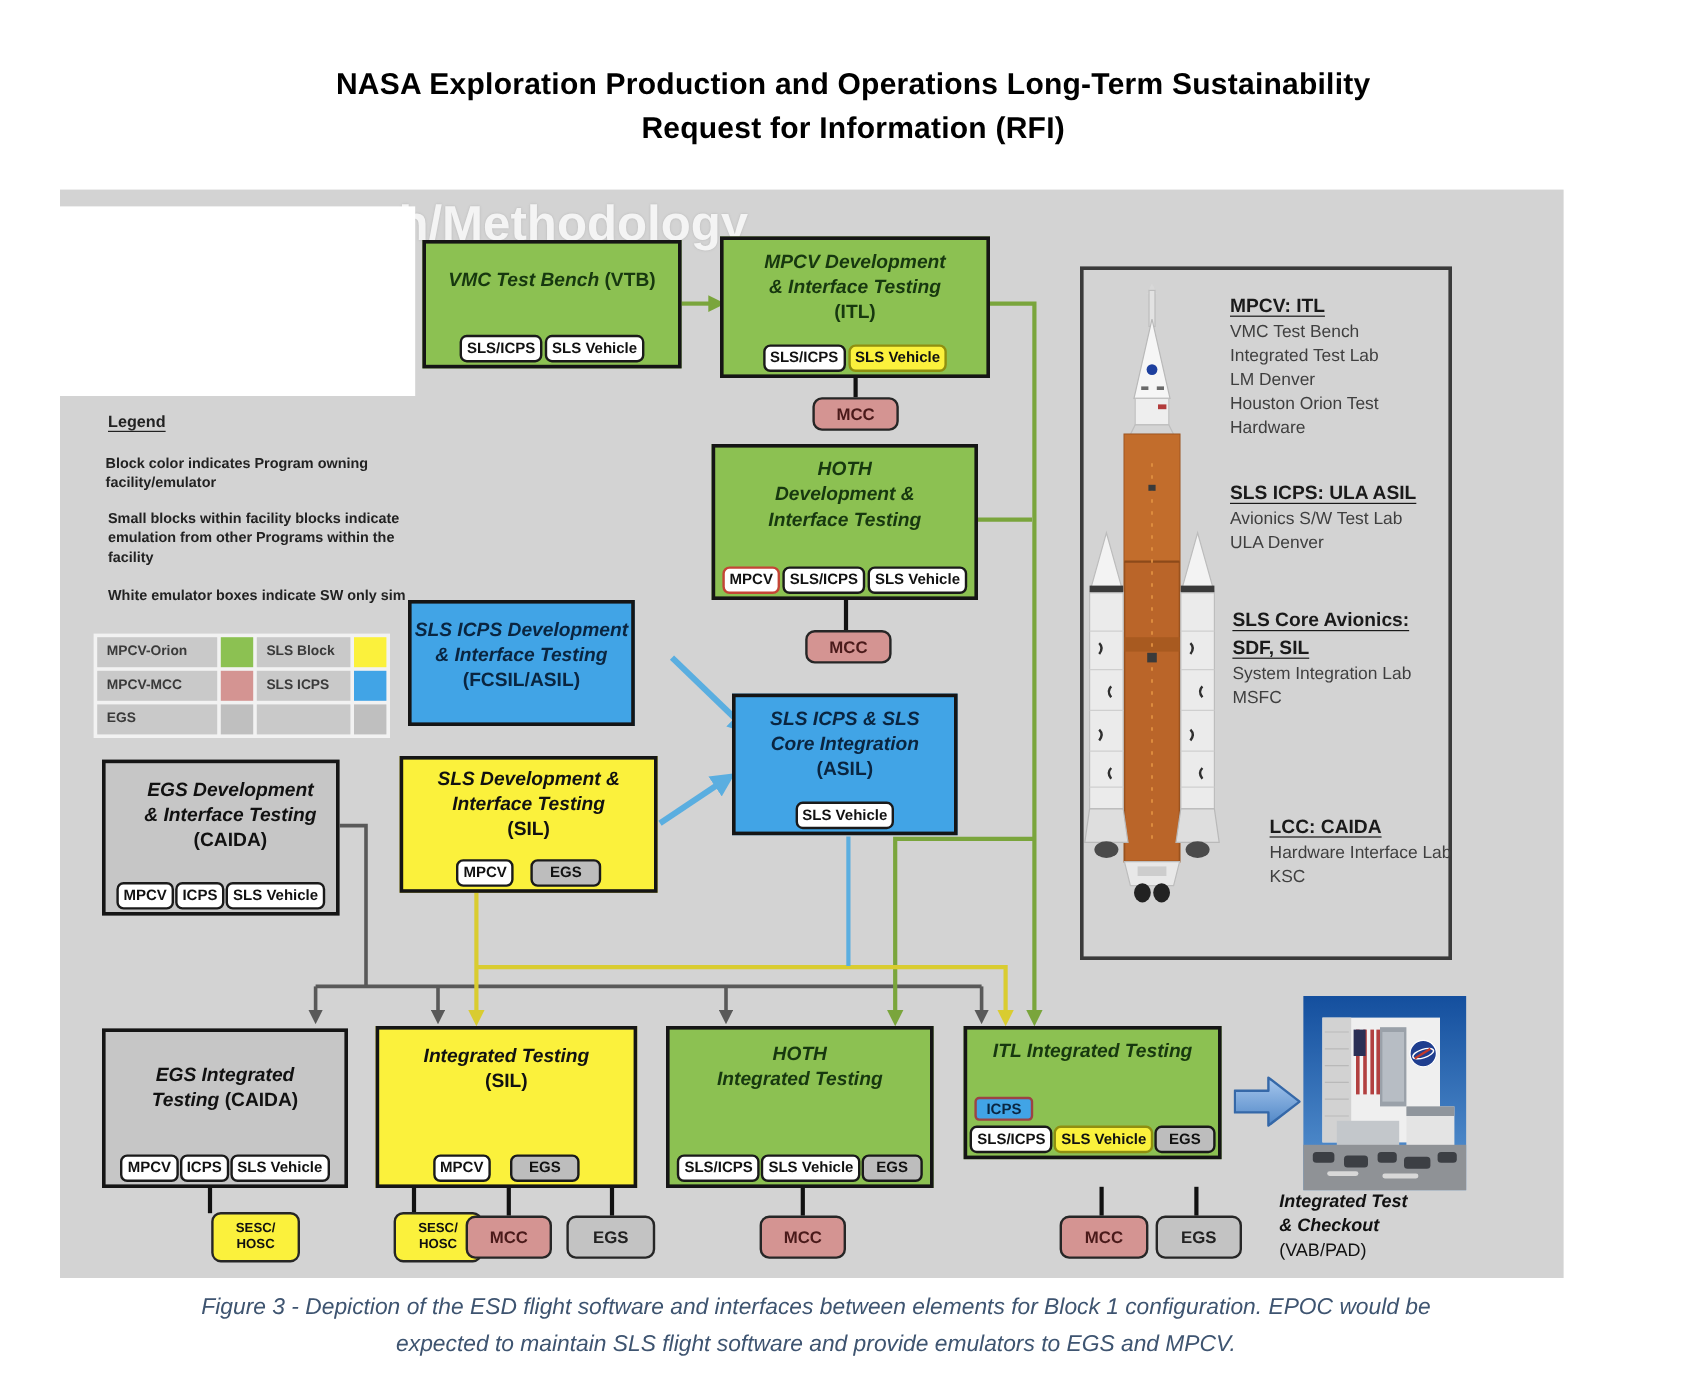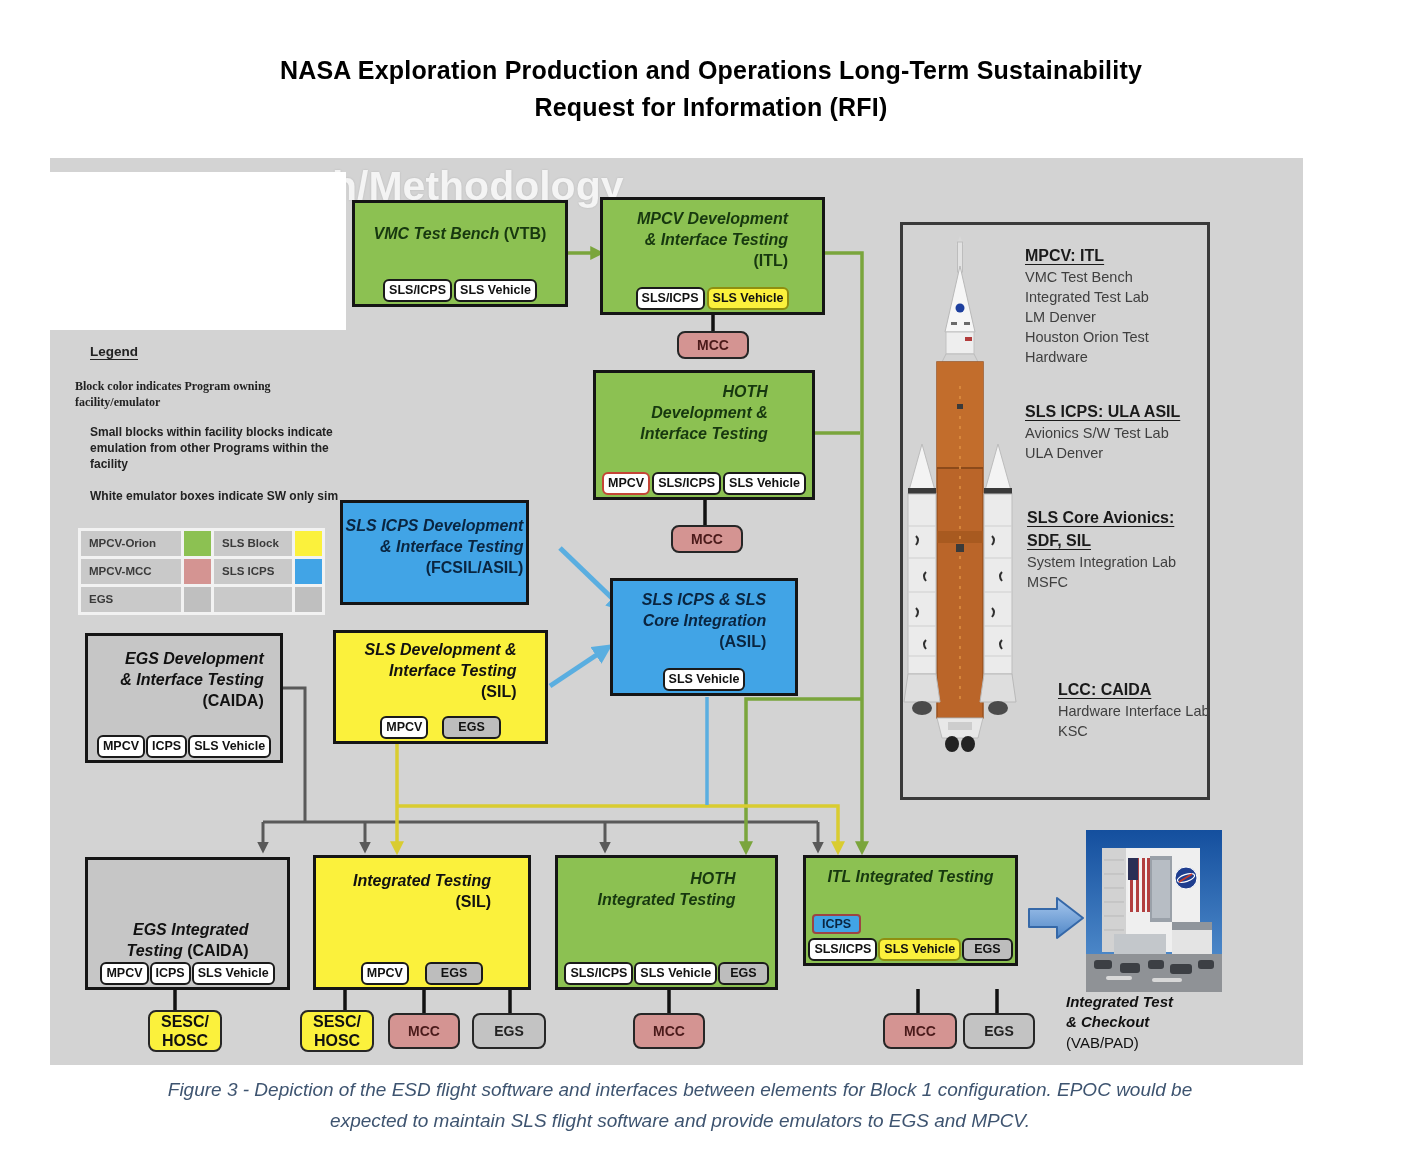--- a/index.html
+++ b/index.html
@@ -16,41 +16,41 @@
 
   svg.connectors{position:absolute;left:0;top:0;z-index:3;}
 
   
   .fbox{position:absolute;z-index:4;border:3px solid #151515;box-sizing:border-box;
     display:flex;flex-direction:column;align-items:center;}
   .fbox.green{background:#8cc152;}
   .fbox.yellow{background:#fbf13c;}
   .fbox.blue{background:#41a4e6;}
   .fbox.gray{background:#c6c6c6;}
-  .ft{font-weight:bold;font-style:italic;text-align:right;font-size:16px;line-height:1.32;}
+  .ft{font-weight:bold;font-style:italic;text-align:center;font-size:16px;line-height:1.32;}
   .green .ft{color:#17380f;}
   .yellow .ft{color:#111;}
   .blue .ft{color:#0a2540;}
   .gray .ft{color:#111;}
   .noital{font-style:normal;}
   .subrow{position:absolute;bottom:2px;left:0;right:0;display:flex;justify-content:center;gap:2px;z-index:5;}
   .sub{background:#fff;border:2px solid #1a1a1a;border-radius:6px;font-weight:bold;font-size:12.5px;
     color:#111;padding:2px 4px;white-space:nowrap;line-height:1.2;}
   .sub.subyellow{background:#fbf13c;border-color:#8f8f10;}
   .sub.subgray{background:#bdbdbd;}
   .sub.redb{border-color:#c44536;}
   .icps-float{position:absolute;left:6px;bottom:29px;z-index:6;background:#41a4e6;border:2px solid #9c4444;
     border-radius:4px;font-weight:bold;font-size:12.5px;color:#0a2540;padding:1px 8px;}
 
   
   .mini{position:absolute;z-index:4;border:2.5px solid #262626;border-radius:8px;box-sizing:border-box;
     display:flex;flex-direction:column;align-items:center;justify-content:center;
     font-weight:bold;text-align:center;font-size:14px;}
   .mini.pink{background:#d49492;color:#4a1a1a;}
-  .mini.yellowm{background:#fbf13c;color:#111;font-size:16px;line-height:1.2;}
+  .mini.yellowm{background:#fbf13c;color:#111;font-size:11px;line-height:1.2;margin-left:28px;}
   .mini.graym{background:#c3c3c3;color:#222;}
 
   
   .legend-head{position:absolute;left:90px;top:344px;z-index:4;font-size:13.5px;font-weight:bold;color:#222;
     text-decoration:underline;text-underline-offset:3px;}
   .legend-note{position:absolute;z-index:4;font-size:12px;font-weight:600;color:#222;line-height:1.35;}
   .legend-table{position:absolute;left:78px;top:528px;z-index:4;display:grid;
     grid-template-columns:100px 27px 78px 27px;gap:3px;background:#f2f2f2;padding:3px;}
   .lcell{background:#c9c9c9;font-size:11.5px;font-weight:600;color:#3a3a3a;line-height:25px;
     padding-left:8px;height:25px;}
@@ -210,21 +210,21 @@
       <div class="noital">(CAIDA)</div>
     </div>
     <div class="subrow" style="gap:1px;">
       <span class="sub">MPCV</span>
       <span class="sub">ICPS</span>
       <span class="sub">SLS Vehicle</span>
     </div>
   </div>
 
   <div class="fbox gray" style="left:85px;top:857px;width:205px;height:133px;">
-    <div class="ft" style="padding-top:26px;margin-top:33px;">
+    <div class="ft" style="padding-top:26px;">
       <div>EGS Integrated</div>
       <div><span>Testing</span>
         <span class="noital">(CAIDA)</span></div>
     </div>
     <div class="subrow" style="gap:1px;">
       <span class="sub">MPCV</span>
       <span class="sub">ICPS</span>
       <span class="sub">SLS Vehicle</span>
     </div>
   </div>
@@ -271,21 +271,21 @@
     <div class="subrow" style="gap:1px;">
       <span class="sub">SLS/ICPS</span>
       <span class="sub subyellow">SLS Vehicle</span>
       <span class="sub subgray" style="padding:2px 10px;">EGS</span>
     </div>
   </div>
   <div class="mini pink" style="left:883px;top:1013px;width:74px;height:36px;">MCC</div>
   <div class="mini graym" style="left:963px;top:1013px;width:72px;height:36px;">EGS</div>
 
   <div class="legend-head">Legend</div>
-  <div class="legend-note" style="left:75px;top:378px;width:255px;font-family:Liberation Serif, serif;">Block color indicates Program owning facility/emulator</div>
+  <div class="legend-note" style="left:88px;top:378px;width:255px;">Block color indicates Program owning facility/emulator</div>
   <div class="legend-note" style="left:90px;top:424px;width:262px;">Small blocks within facility blocks indicate emulation from other Programs within the facility</div>
   <div class="legend-note" style="left:90px;top:488px;width:262px;">White emulator boxes indicate SW only sim</div>
   <div class="legend-table">
     <div class="lcell">MPCV-Orion</div>
     <div class="lswatch" style="background: rgb(140, 193, 82);"></div>
     <div class="lcell">SLS Block</div>
     <div class="lswatch" style="background: rgb(251, 241, 60);"></div>
     <div class="lcell">MPCV-MCC</div>
     <div class="lswatch" style="background: rgb(212, 148, 146);"></div>
     <div class="lcell">SLS ICPS</div>

